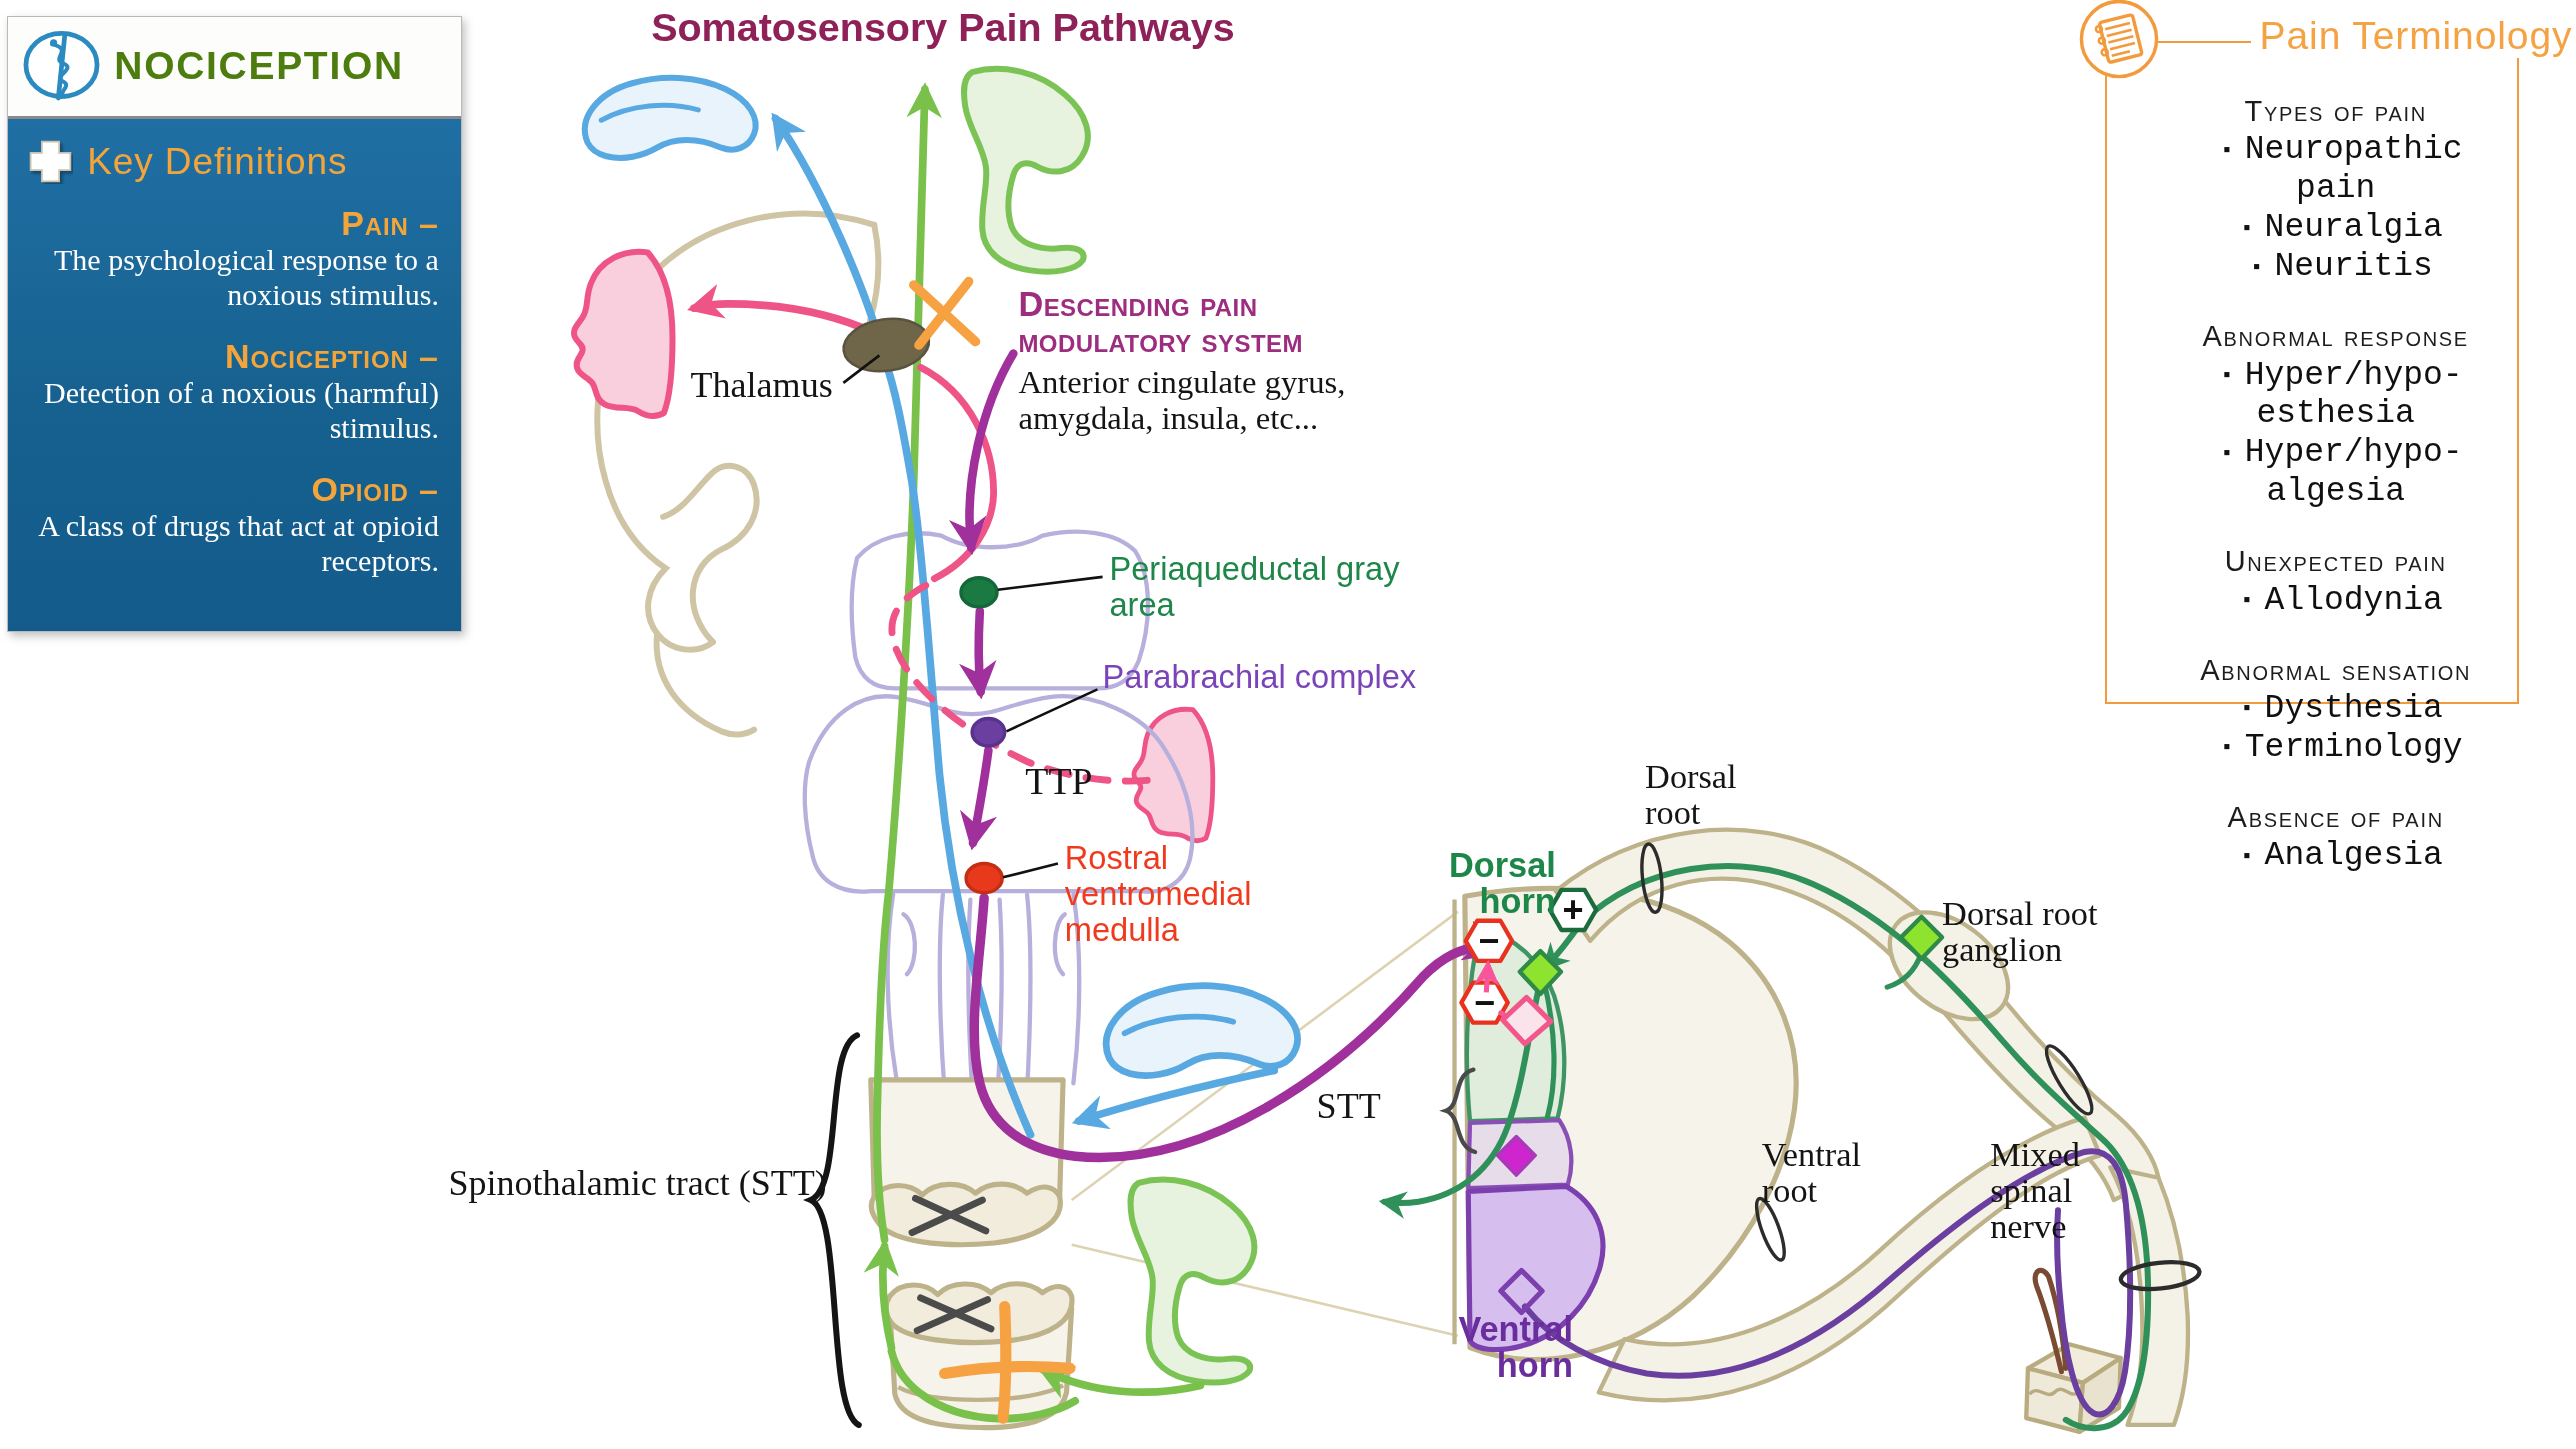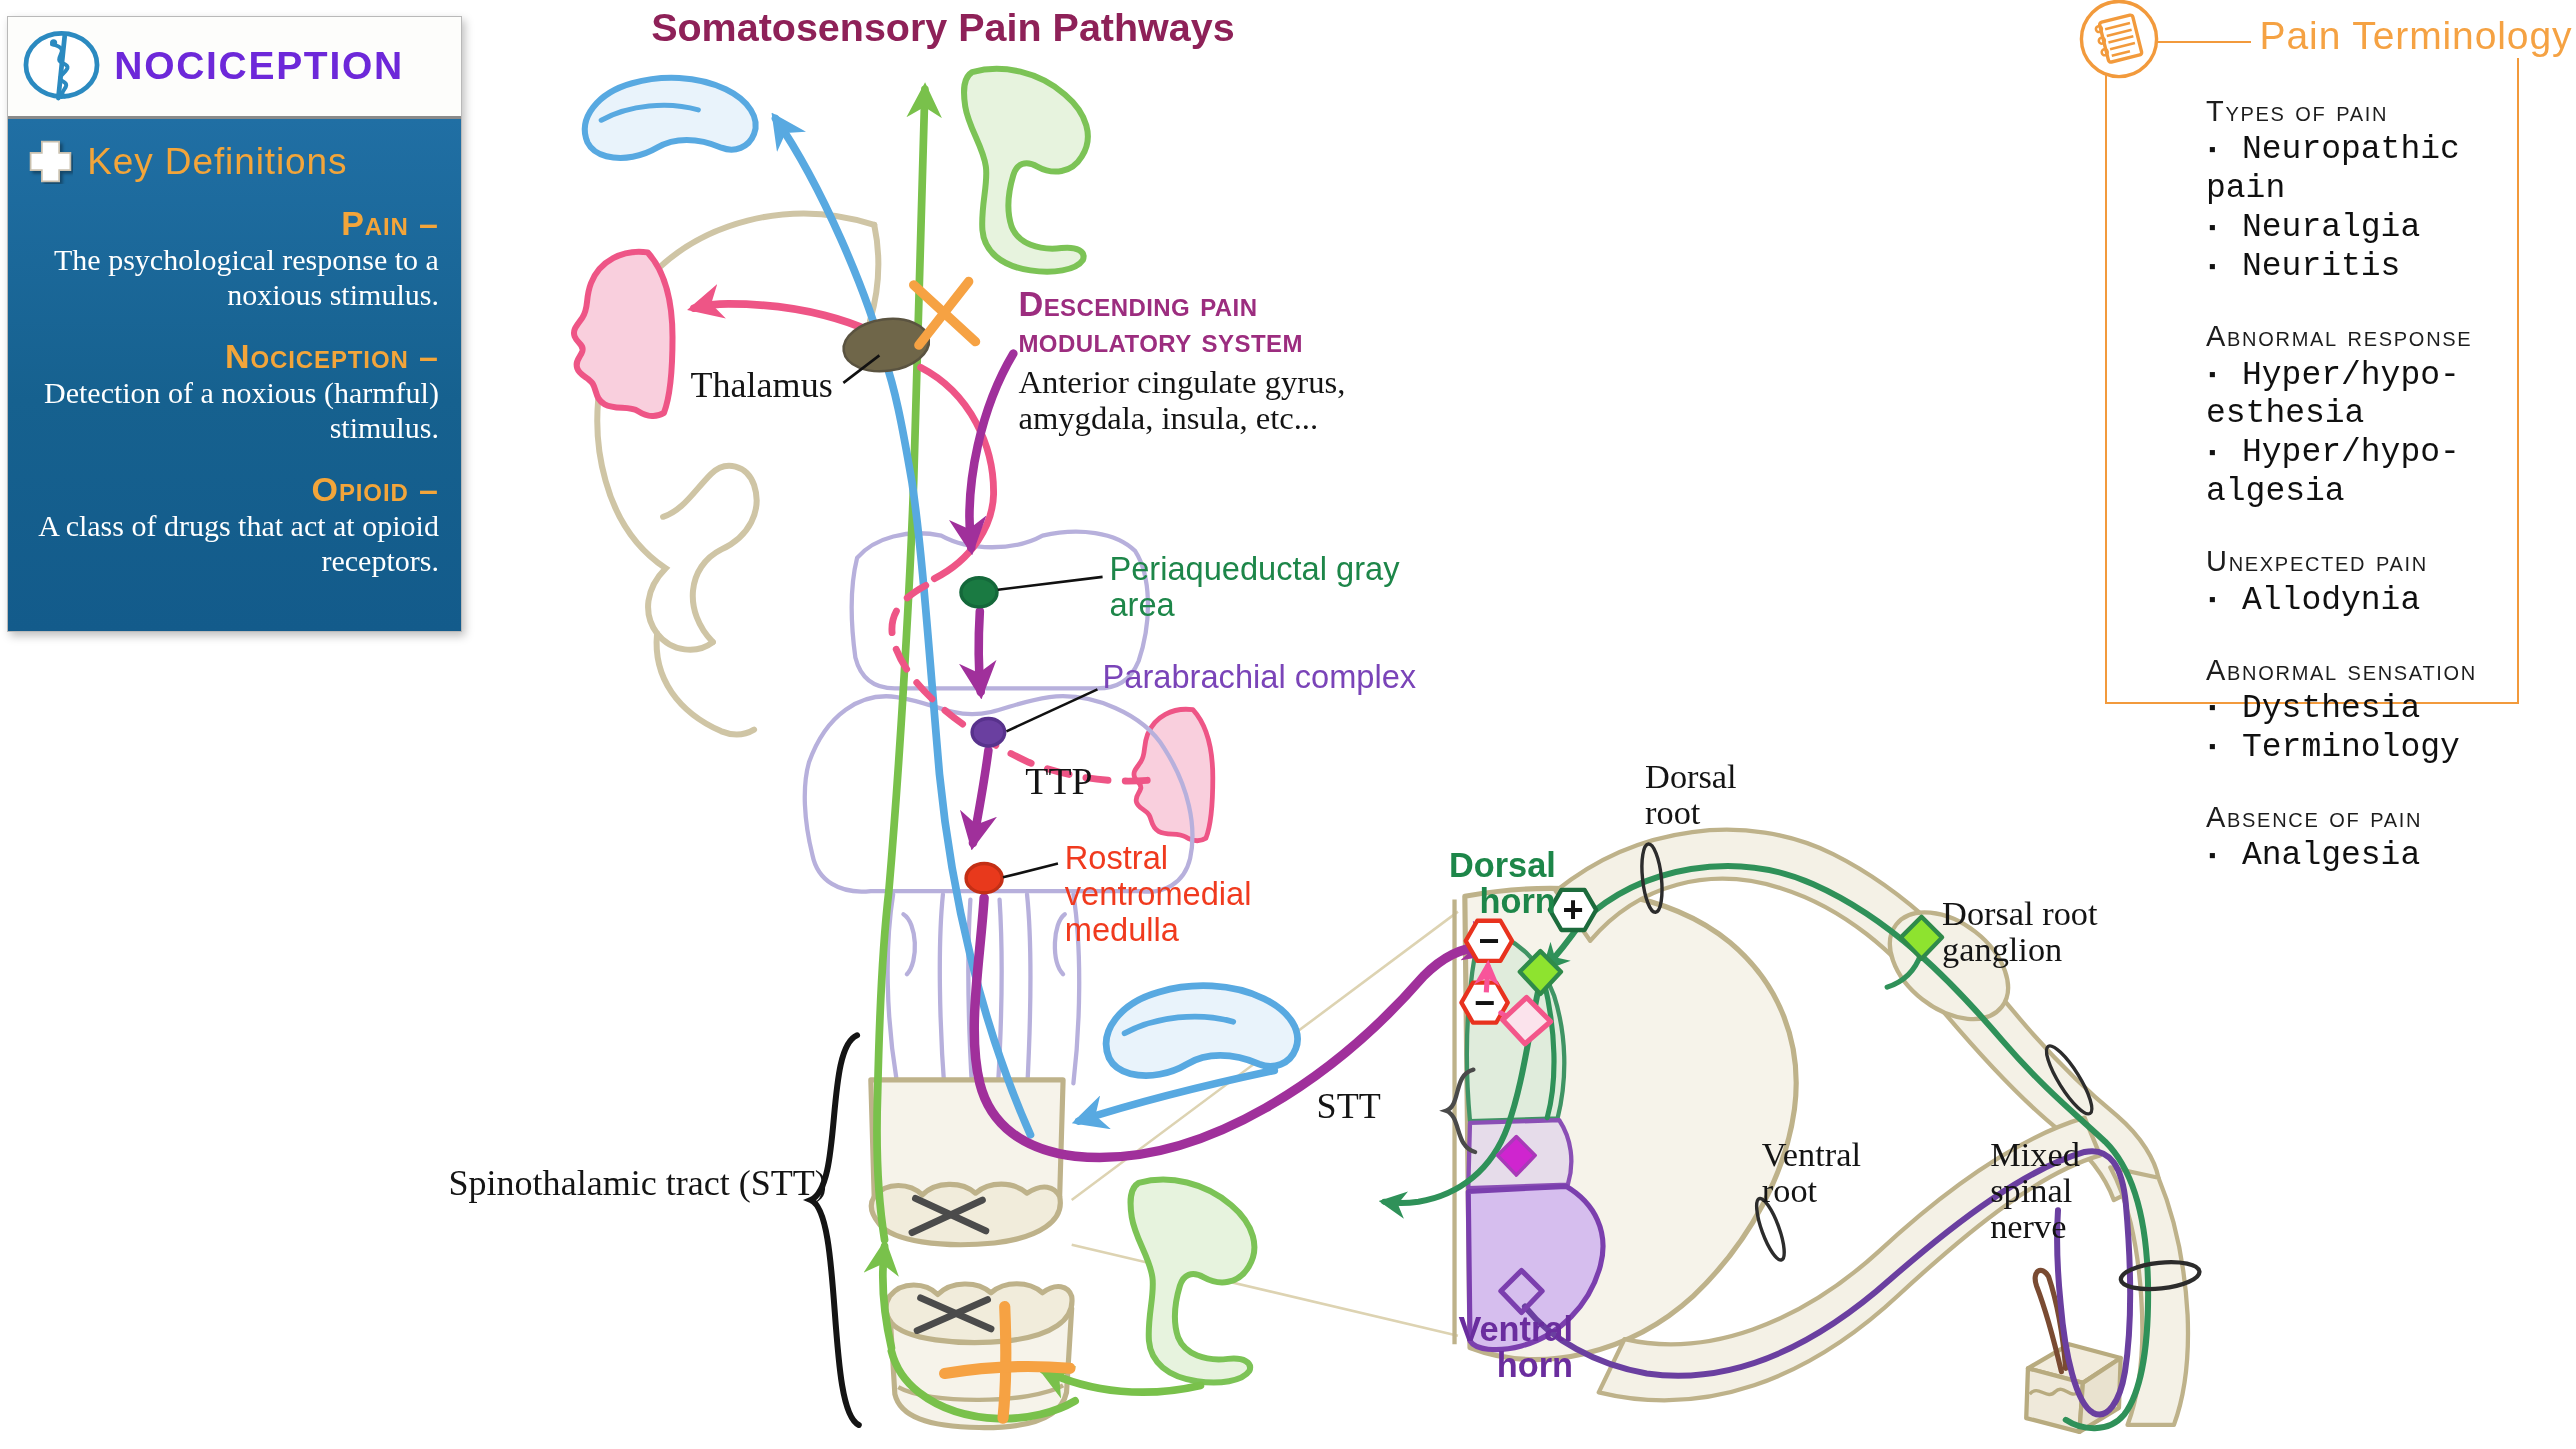--- a/index.html
+++ b/index.html
@@ -8,40 +8,40 @@
   #canvas{position:absolute;inset:0;width:2576px;height:1449px;}
   svg text{user-select:none;}
 
   
   .def-card{position:absolute;left:6.9px;top:15.5px;width:453px;
             border:1.7px solid #b9b9b9;box-shadow:3.4px 4.3px 8.6px rgba(0,0,0,.25);
             background:#fff;}
   .card-header{display:flex;align-items:center;gap:13.7px;background:#fdfdfb;
                border-bottom:3.4px solid #8a8a8a;padding:8.6px 13.7px;height:82px;}
   .card-header h1{margin:0;font-size:39px;font-weight:700;letter-spacing:1.7px;
-                  color:#6d28d9;font-family:"Liberation Sans",sans-serif;}
+                  color:#4d7c0f;font-family:"Liberation Sans",sans-serif;}
   .card-body{background:linear-gradient(180deg,#206fa4 0%,#16618f 55%,#135b8b 100%);
              padding:17px 22px 26px 20.6px;text-align:right;}
   .kd-row{display:flex;align-items:center;gap:13.7px;margin:3.4px 0 22px 0;}
   .kd-row h2{margin:0;font-size:37px;font-weight:500;color:#f3a53a;letter-spacing:0.9px;}
   .term-block{margin:0 0 26px 0;}
   .term-block h3{margin:0 0 1.7px 0;font-size:34px;font-weight:600;color:#f3a53a;
                  font-variant:small-caps;letter-spacing:0.9px;line-height:1.05;}
   .term-block p{margin:0;font-family:"Liberation Serif",serif;font-size:30px;
                 color:#fff;line-height:1.16;}
 
   
   .term-box{position:absolute;left:2105px;top:41px;width:414px;height:663px;
             border:2.6px solid #f29a3c;background:#fff;box-sizing:border-box;}
   .term-title{position:absolute;top:-29px;left:144px;margin:0;background:#fff;
               padding:0 8.6px;font-size:39px;font-weight:500;color:#f5a243;
               letter-spacing:0.9px;white-space:nowrap;}
   .term-icon{position:absolute;left:-29px;top:-45px;width:82px;height:82px;}
   .term-content{padding:52px 8.6px 0 0;}
-  .tsec{margin:0 0 33px 99px;}
+  .tsec{margin:0 0 33px 56px;text-align:center;}
   .tsec h4{margin:0 0 3.4px 0;font-size:29px;font-weight:400;color:#1d1d1d;
            font-variant:small-caps;letter-spacing:1.7px;}
   .tsec ul{margin:0;padding:0;list-style:none;}
   .tsec li{font-family:Liberation Mono, monospace;font-size:33px;color:#101010;
            line-height:1.18;}
   .tsec li::before{content:"▪";display:inline-block;width:36px;font-size:20.6px;
                    vertical-align:2.6px;color:#111;}
 
   
   .t-serif{font-family:"Liberation Serif",serif;fill:#141414;}

